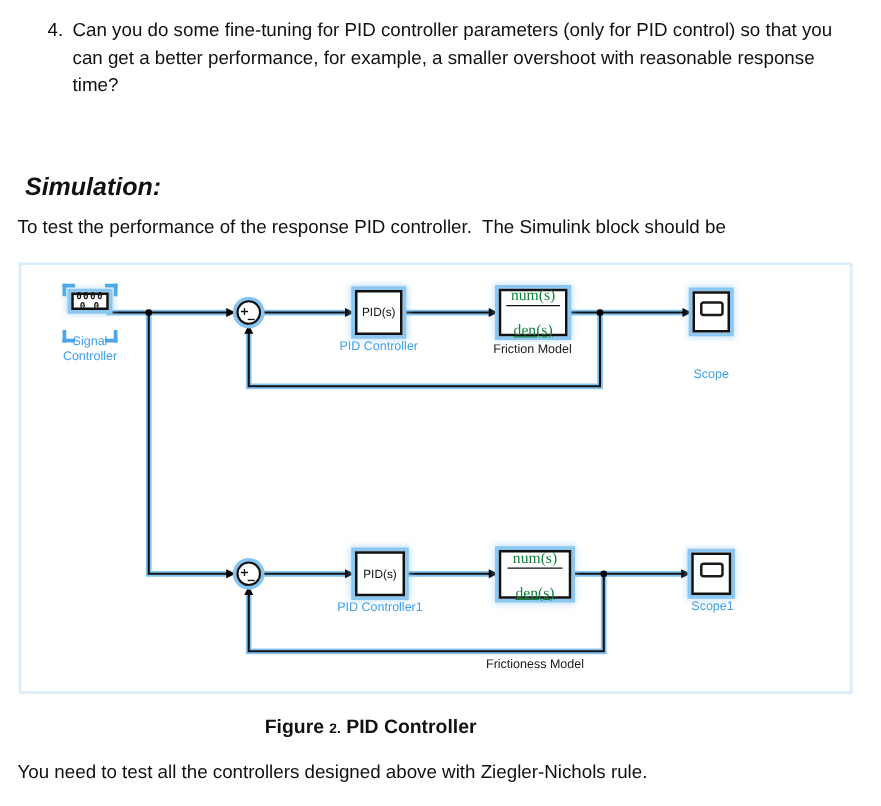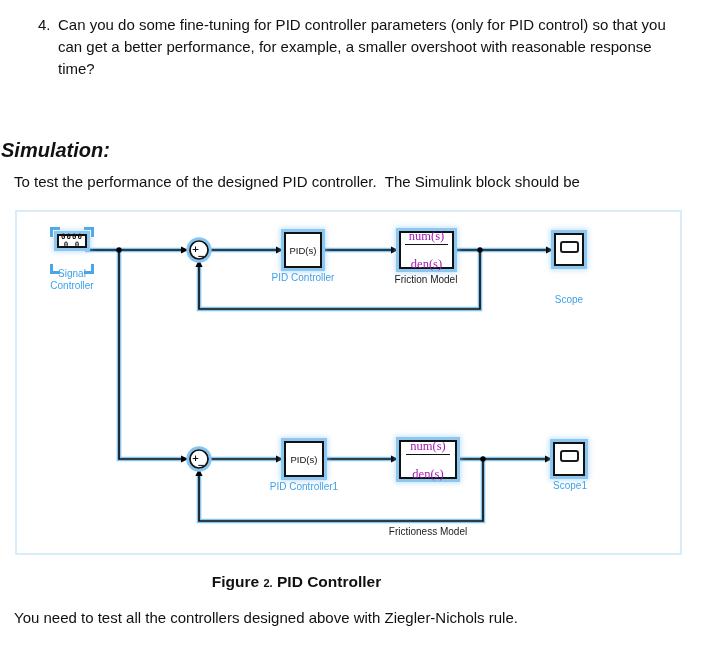--- a/index.html
+++ b/index.html
@@ -8,21 +8,21 @@
     position:relative; width:705px; height:645px; background:#fff;
     font-family:"Liberation Sans", sans-serif; color:#111; overflow:hidden;
   }
 
   
   .question { position:absolute; left:38px; top:14px; display:flex; width:650px; }
   .qnum { width:20px; flex:0 0 20px; font-size:15px; line-height:22px; }
   .qtext { width:624px; font-size:15px; line-height:22px; }
 
   
-  .sim-heading { position:absolute; left:1px; top:139px; font-size:20px; font-weight:bold; font-style:italic; }
+  .sim-heading { position:absolute; left:20px; top:139px; font-size:20px; font-weight:bold; font-style:italic; }
   .sim-intro { position:absolute; left:14px; top:173px; font-size:15px; white-space:pre-wrap; }
 
   
   .canvas { position:absolute; left:15px; top:210px; width:667px; height:345px;
             border:2px solid #d9ecfa; background:#fff; }
   .canvas svg { position:absolute; left:0; top:0; }
 
   .blk {
     position:absolute; background:#fff; border:2px solid #111;
     box-shadow:0 0 0 3px #8cc7f2, 0 0 5px 4px rgba(140,199,242,.55);
@@ -37,23 +37,23 @@
              line-height:8.5px; text-align:center; letter-spacing:1px; }
   .bracket { position:absolute; width:10px; height:10px; border:0 solid #4aa6e8; }
   .br-tl { left:0; top:0; border-left-width:3px; border-top-width:3px; }
   .br-tr { right:0; top:0; border-right-width:3px; border-top-width:3px; }
   .br-bl { left:0; bottom:0; border-left-width:3px; border-bottom-width:3px; }
   .br-br { right:0; bottom:0; border-right-width:3px; border-bottom-width:3px; }
   .brackets { position:absolute; left:33px; top:15px; width:44px; height:47px; pointer-events:none; }
 
   .pid-text { font-size:9.5px; color:#111; }
 
-  .frac { font-family:"Liberation Serif", serif; font-size:12.5px; text-align:center; line-height:14px; color:#a21caf; }
+  .frac { font-family:"Liberation Serif", serif; font-size:12.5px; text-align:center; line-height:14px; color:#15803d; }
   .frac-num { border-bottom:1.5px solid #111; padding:0 4px 1px 4px; }
-  .frac-den { padding-top:12px; }
+  .frac-den { padding-top:12px;text-decoration:underline; }
 
   .scope-screen { width:19px; height:12px; border:2px solid #1a1a1a; border-radius:3px; margin-top:-6px; }
 
   
   .wire-glow { stroke:#86c5f1; stroke-width:4.6; fill:none; }
   .wire { stroke:#111; stroke-width:1.7; fill:none; }
   .arrow { fill:#000; }
   .dot { fill:#000; }
   .sum-glow { stroke:#86c5f1; stroke-width:3.4; fill:none; }
   .sum-body { fill:#fff; stroke:#111; stroke-width:1.7; }
@@ -69,21 +69,21 @@
 <body>
 
 <div class="page">
 
   <div class="question">
     <span class="qnum">4.</span>
     <span class="qtext">Can you do some fine-tuning for PID controller parameters (only for PID control) so that you can get a better performance, for example, a smaller overshoot with reasonable response time?</span>
   </div>
 
   <div class="sim-heading">Simulation:</div>
-  <div class="sim-intro">To test the performance of the designed PID controller.  The Simulink block should be</div>
+  <div class="sim-intro">To test the performance of the response PID controller.  The Simulink block should be</div>
 
   <div class="canvas">
 
     <svg width="663" height="341" viewBox="0 0 663 341">
 
       <g>
         <path class="wire-glow" d="M68 38 H166"></path>
         <path class="wire-glow" d="M102 38 V247 H166"></path>
         <path class="wire-glow" d="M191 38 H261"></path>
         <path class="wire-glow" d="M305 38 H376"></path>

